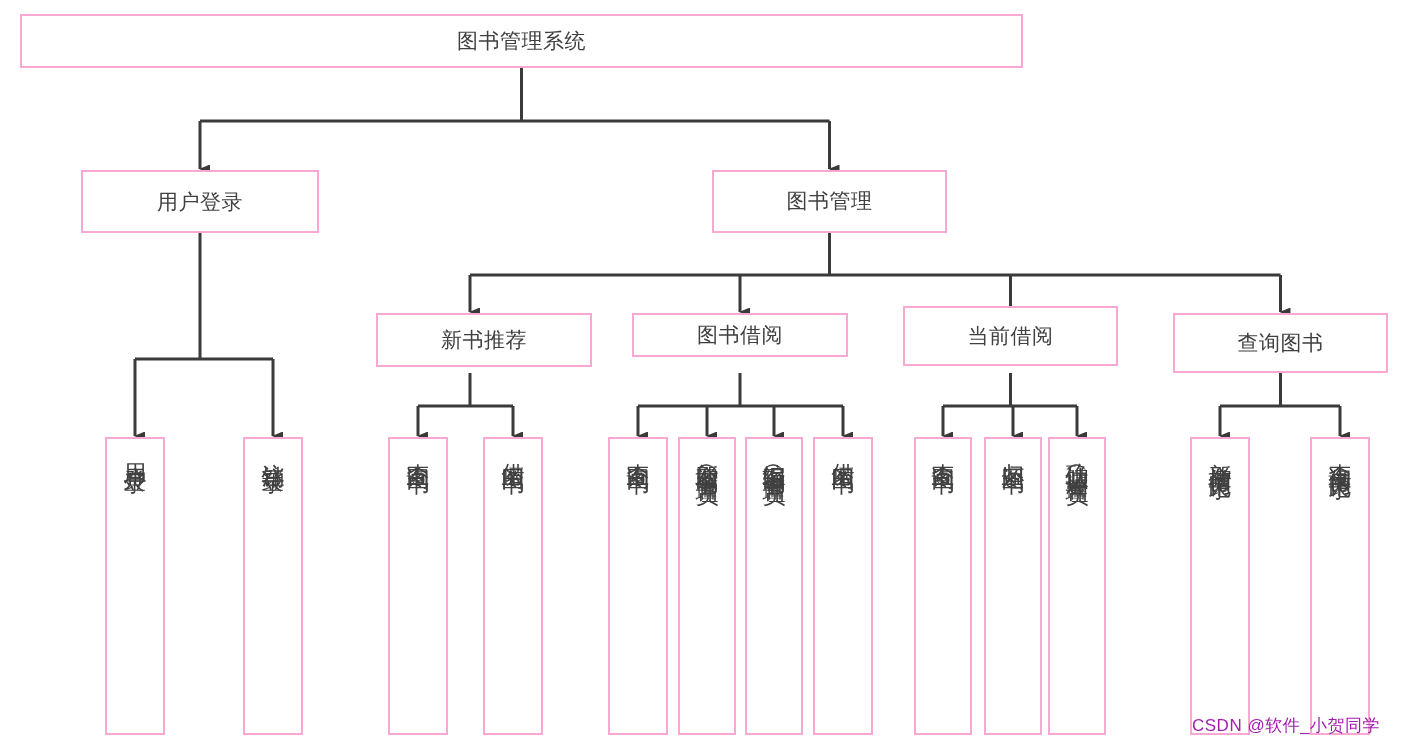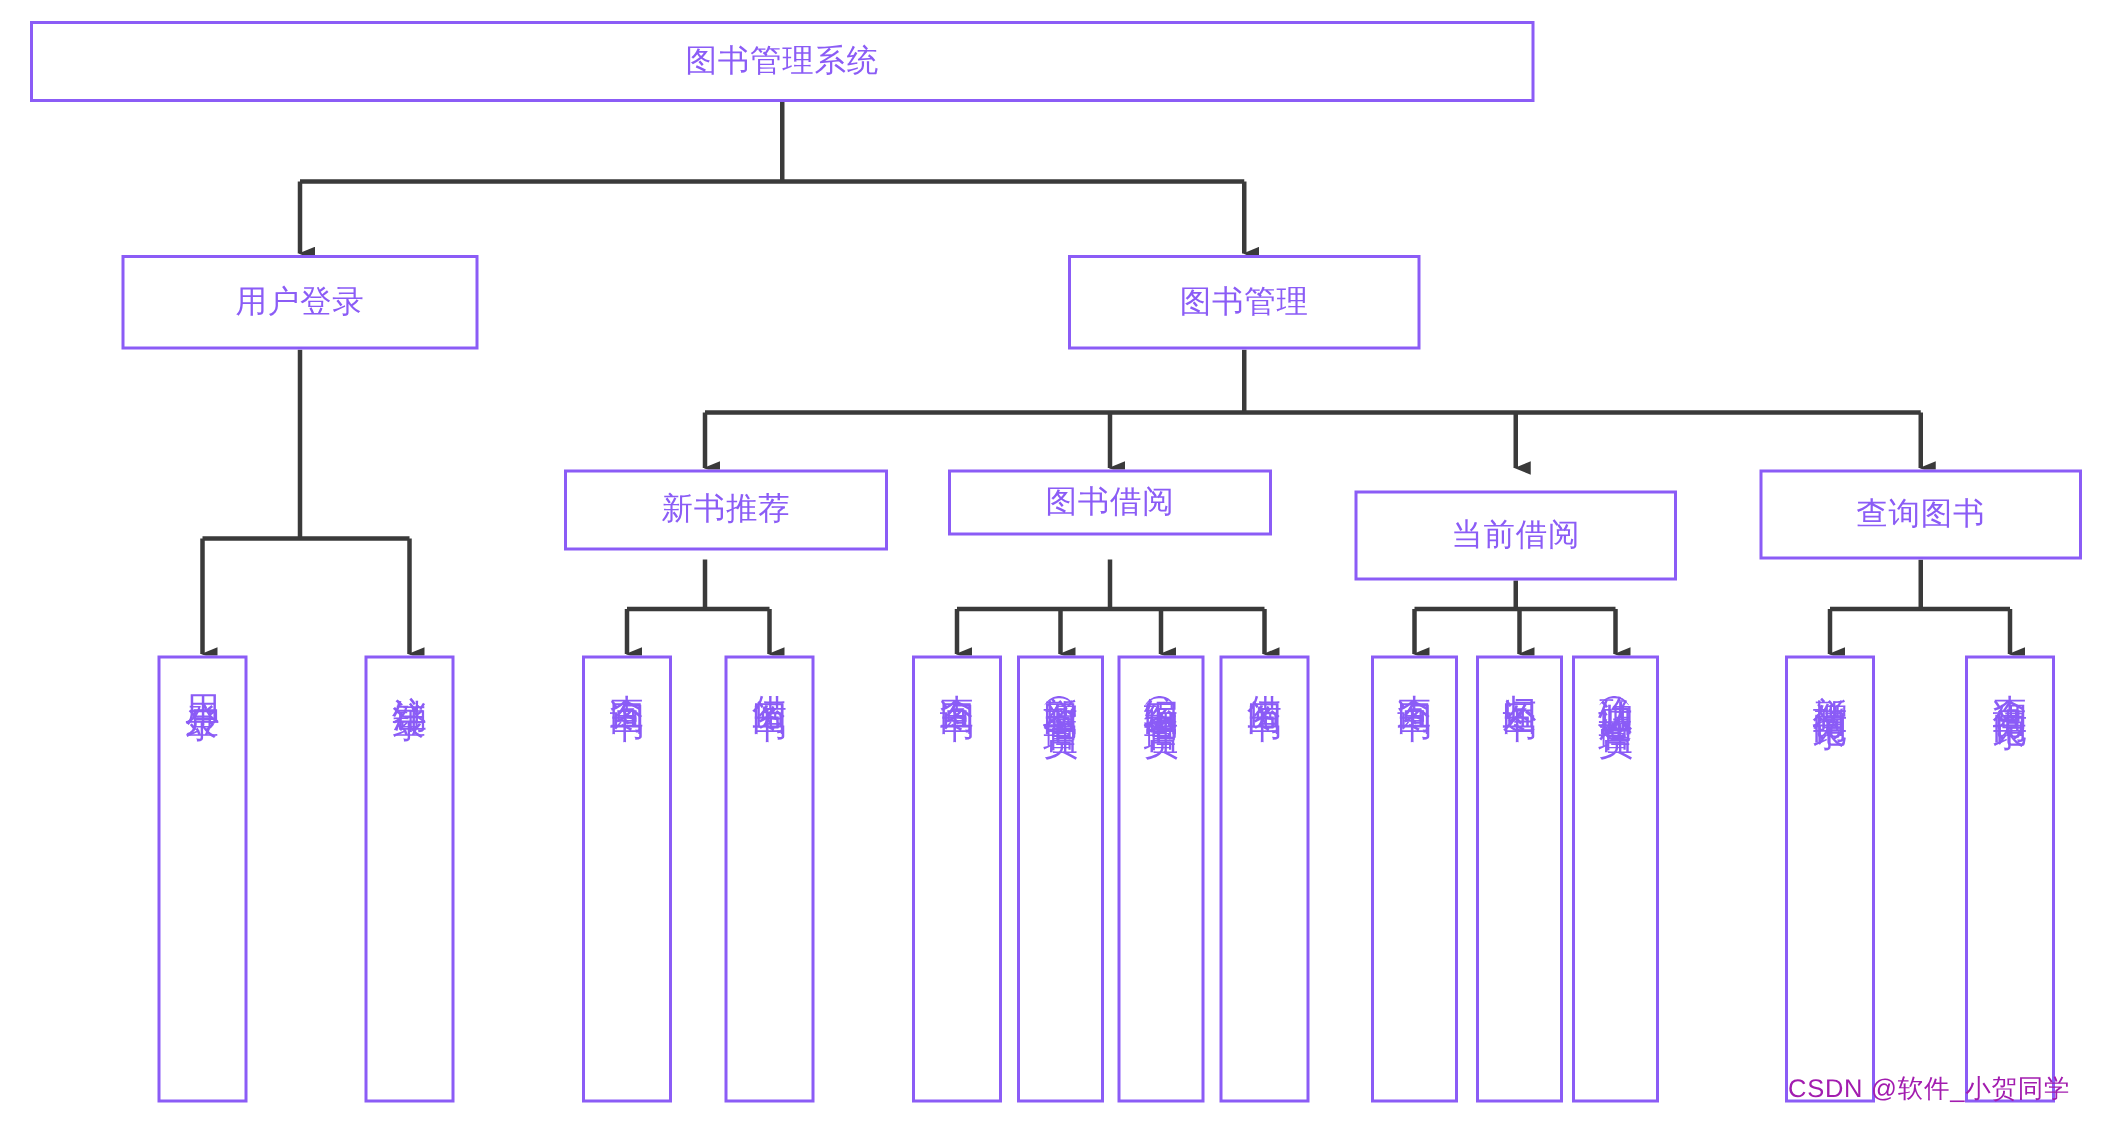--- a/index.html
+++ b/index.html
@@ -23,26 +23,26 @@
     position: absolute;
     left: 0;
     top: 0;
     width: 1405px;
     height: 747px;
   }
   .node {
     position: absolute;
     box-sizing: border-box;
     background: #ffffff;
-    border: 2px solid #8b5cf6;
+    border: 2px solid #f9a8d4;
     display: flex;
     align-items: center;
     justify-content: center;
     text-align: left;
-    color: #8b5cf6;
+    color: #404040;
     z-index: 2;
   }
   .node-label {
     display: block;
     line-height: 1.12;
     letter-spacing: 0.5px;
     white-space: pre;
   }
   .node.horizontal .node-label {
     writing-mode: horizontal-tb;
@@ -125,21 +125,21 @@
       </div>
       <div class="node horizontal" style="left: 712px; top: 170px; width: 235px; height: 63px; font-family: Liberation Serif, serif;">
         <span class="node-label">图书管理</span>
       </div>
       <div class="node horizontal" style="left: 376px; top: 313px; width: 216px; height: 54px;">
         <span class="node-label">新书推荐</span>
       </div>
       <div class="node horizontal" style="left: 632px; top: 313px; width: 216px; height: 44px;">
         <span class="node-label">图书借阅</span>
       </div>
-      <div class="node horizontal" style="left: 903px; top: 327px; width: 215px; height: 60px;">
+      <div class="node horizontal" style="left: 903px; top: 306px; width: 215px; height: 60px;">
         <span class="node-label">当前借阅</span>
       </div>
       <div class="node horizontal" style="left: 1173px; top: 313px; width: 215px; height: 60px;">
         <span class="node-label">查询图书</span>
       </div>
       <div class="node vertical" style="left: 105px; top: 437px; width: 60px; height: 298px;">
         <span class="node-label">用户登录</span>
       </div>
       <div class="node vertical" style="left: 243px; top: 437px; width: 60px; height: 298px;">
         <span class="node-label">注销登录</span>

